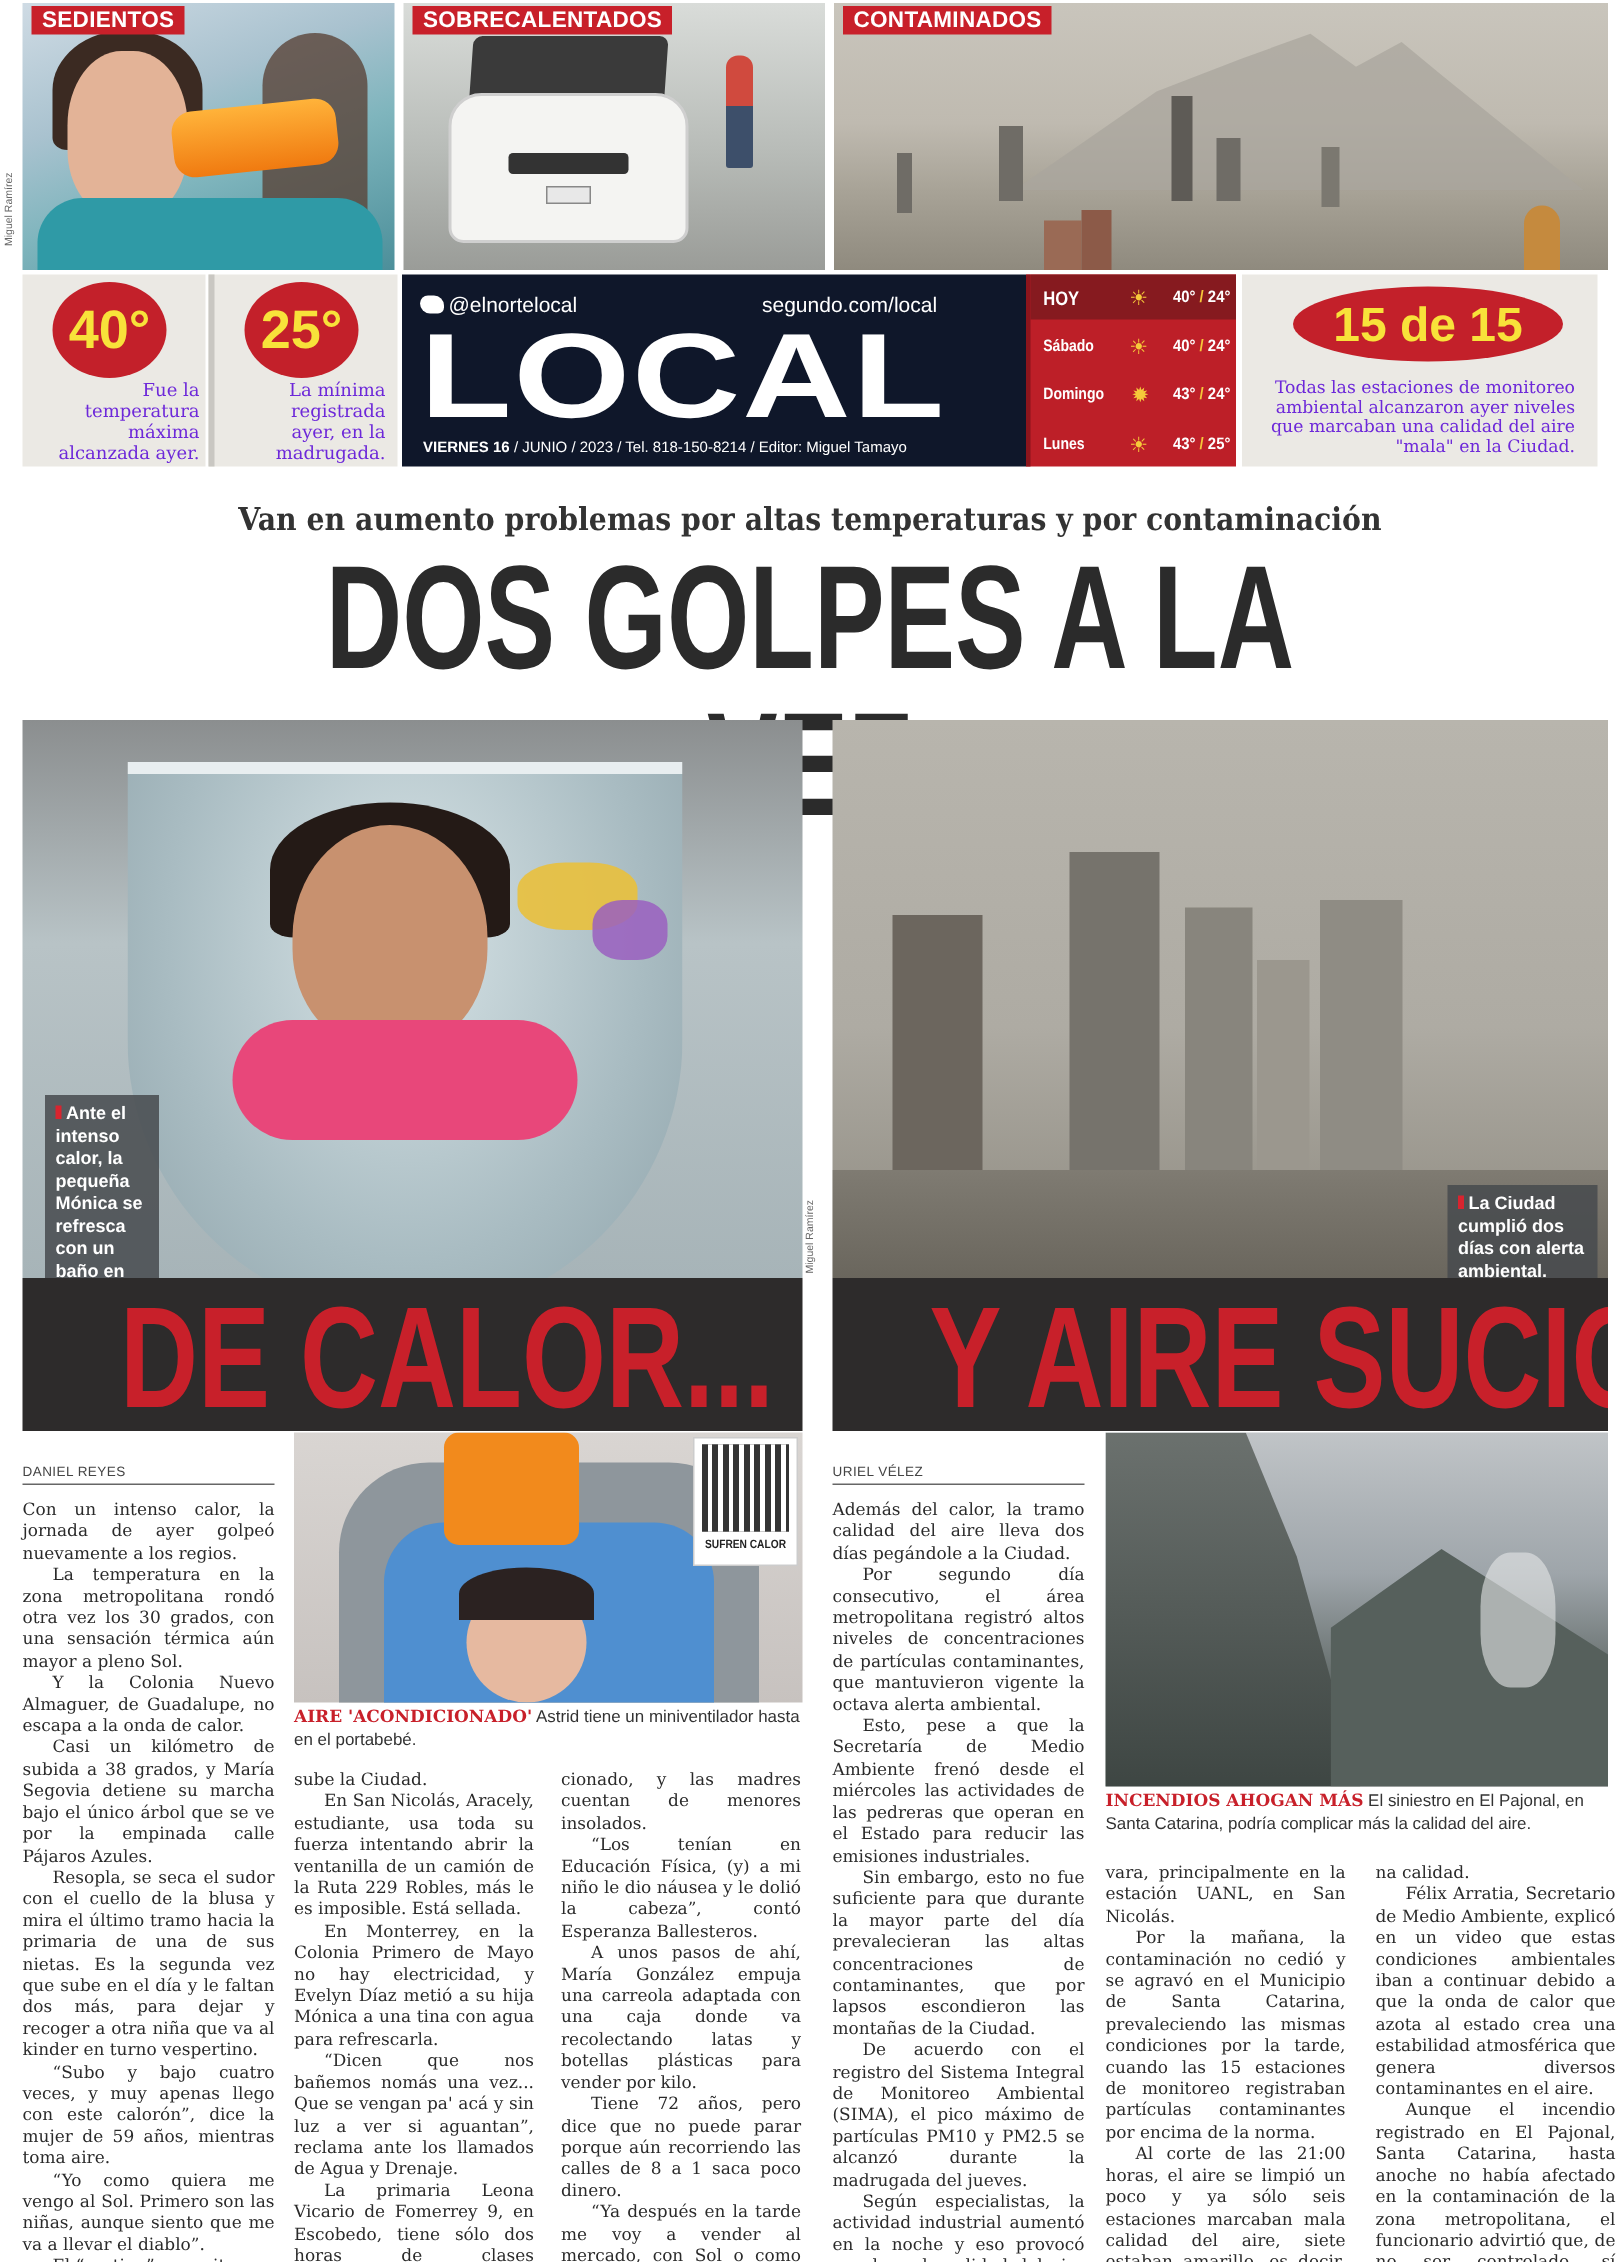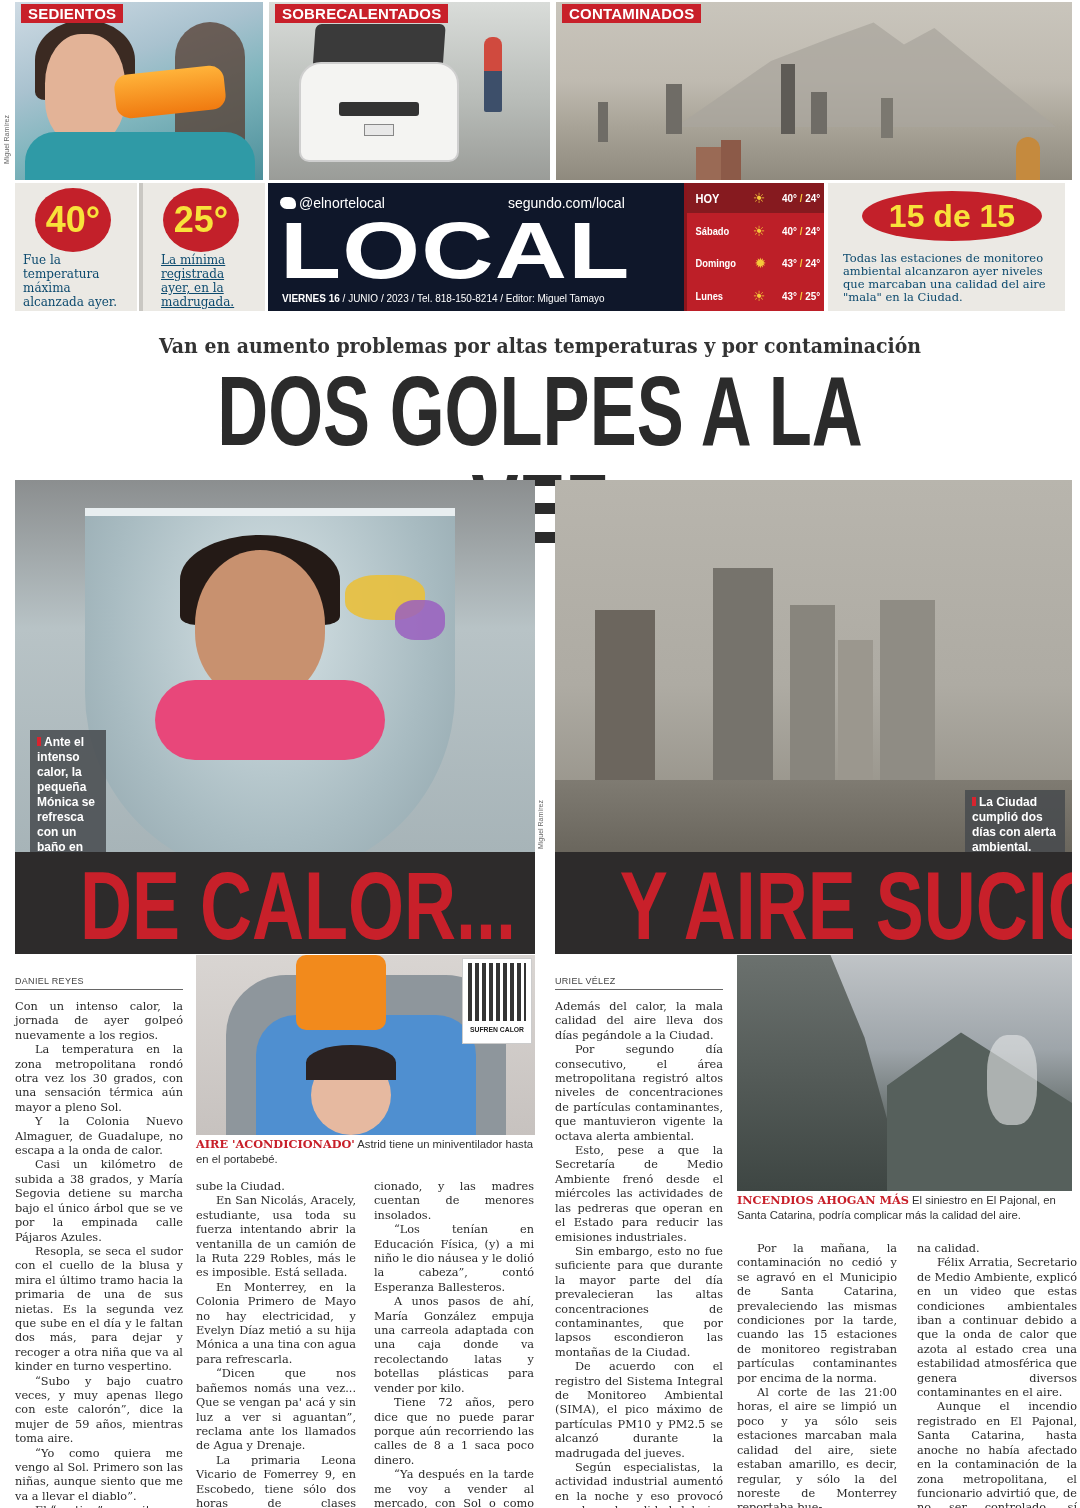--- a/index.html
+++ b/index.html
@@ -38,21 +38,21 @@
   .ph-city .mtn { position:absolute; left:120px; top:15px; width:380px; height:110px; background:#aaa69d; clip-path: polygon(0 100%,25% 40%,40% 20%,52% 5%,60% 25%,68% 10%,75% 30%,100% 100%); opacity:.75; }
   .bld { position:absolute; background:#6f6c66; }
 
   
   .info-box { position:absolute; background:#ebe9e4; }
   .circle {
     position:absolute; border-radius:50%; background:#c3202a;
     color:#f8e23a; font-family:"Liberation Sans",sans-serif; font-weight:bold;
     display:flex; align-items:center; justify-content:center;
   }
-  .info-text { position:absolute; text-align:left; font-size:12px; line-height:14px; color:#0c4a6e; }
+  .info-text { position:absolute; text-align:right; font-size:12px; line-height:14px; color:#6d28d9; }
 
   .local-box { position:absolute; left:268px; top:183px; width:416px; height:128px; background:#0f172a; }
   .hdr-small { position:absolute; color:#fff; font-family:"Liberation Sans",sans-serif; font-size:14px; }
   .local-word { position:absolute; left:12px; top:28px; font-family:"Liberation Sans",sans-serif; font-weight:bold; color:#fff; font-size:80px; letter-spacing:1px; line-height:1; transform:scaleX(1.25); transform-origin:left; }
   .dateline { position:absolute; left:14px; top:110px; color:#fff; font-family:"Liberation Sans",sans-serif; font-size:10px; white-space:nowrap; }
   .dateline b { font-weight:900; }
 
   .weather-box { position:absolute; left:684px; top:183px; width:140px; height:128px; background:#bd1f28; border-left:3px solid #8c151c; }
   .w-row { position:absolute; left:0; width:137px; height:30px; display:flex; align-items:center; font-family:"Liberation Sans",sans-serif; color:#fff;gap:12px; }
   .w-row.today { background:#861a1f; }
@@ -135,21 +135,21 @@
   <div class="bld" style="left:460px;top:135px;width:24px;height:43px;background:#c58a3e;border-radius:12px 12px 0 0;"></div>
   <div class="photo-label">CONTAMINADOS</div>
 </div>
 
 <div class="info-box" style="left:15px;top:183px;width:122px;height:128px;">
   <div class="circle" style="left:20px;top:5px;width:76px;height:64px;font-size:36px;">40°</div>
   <div class="info-text" style="left:8px;top:70px;width:110px;">Fue la temperatura máxima alcanzada ayer.</div>
 </div>
 <div class="info-box" style="left:139px;top:183px;width:126px;height:128px;border-left:4px solid #c9c7c2;">
   <div class="circle" style="left:20px;top:5px;width:76px;height:64px;font-size:36px;">25°</div>
-  <div class="info-text" style="left:18px;top:70px;width:84px;text-decoration:underline;">La mínima registrada ayer, en la madrugada.</div>
+  <div class="info-text" style="left:30px;top:70px;width:84px;">La mínima registrada ayer, en la madrugada.</div>
 </div>
 
 <div class="local-box">
   <div class="hdr-small" style="left:12px;top:12px;">
     <span style="display:inline-block;width:16px;height:12px;background:#fff;border-radius:8px 10px 6px 10px;vertical-align:-1px;margin-right:3px;"></span><span>@elnortelocal</span>
   </div>
   <div class="hdr-small" style="left:240px;top:12px;">segundo.com/local</div>
   <div class="local-word">LOCAL</div>
   <div class="dateline"><b>VIERNES 16</b><span> / JUNIO / 2023 / Tel. 818-150-8214 / Editor: Miguel Tamayo</span></div>
 </div>
@@ -255,38 +255,39 @@
   <p class="first">cionado, y las madres cuentan de menores insolados.</p>
   <p>“Los tenían en Educación Física, (y) a mi niño le dio náusea y le dolió la cabeza”, contó Esperanza Ballesteros.</p>
   <p>A unos pasos de ahí, María González empuja una carreola adaptada con una caja donde va recolectando latas y botellas plásticas para vender por kilo.</p>
   <p>Tiene 72 años, pero dice que no puede parar porque aún recorriendo las calles de 8 a 1 saca poco dinero.</p>
   <p>“Ya después en la tarde me voy a vender al mercado, con Sol o como esté, ¿qué se le hace?, son cosas que Dios manda o permite”, dice resignada.</p>
 </div>
 
 <div class="byline" style="left:555px;top:976px;width:168px;">URIEL VÉLEZ</div>
 
 <div class="col" style="left:555px;top:1000px;width:168px;">
-  <p class="first">Además del calor, la mala calidad del aire lleva dos días pegándole a la Ciudad.</p>
+  <p class="first">Además del calor, la tramo calidad del aire lleva dos días pegándole a la Ciudad.</p>
   <p>Por segundo día consecutivo, el área metropolitana registró altos niveles de concentraciones de partículas contaminantes, que mantuvieron vigente la octava alerta ambiental.</p>
   <p>Esto, pese a que la Secretaría de Medio Ambiente frenó desde el miércoles las actividades de las pedreras que operan en el Estado para reducir las emisiones industriales.</p>
   <p>Sin embargo, esto no fue suficiente para que durante la mayor parte del día prevalecieran las altas concentraciones de contaminantes, que por lapsos escondieron las montañas de la Ciudad.</p>
   <p>De acuerdo con el registro del Sistema Integral de Monitoreo Ambiental (SIMA), el pico máximo de partículas PM10 y PM2.5 se alcanzó durante la madrugada del jueves.</p>
   <p>Según especialistas, la actividad industrial aumentó en la noche y eso provocó que la mala calidad del aire se agra-</p>
 </div>
 
 <div class="photo ph-mtn" style="left:737px;top:955px;width:335px;height:236px;">
   <div style="position:absolute;left:0;top:0;width:170px;height:236px;background:linear-gradient(180deg,#6b716e,#3e4643);clip-path:polygon(0 0,55% 0,75% 35%,100% 100%,0 100%);"></div>
   <div style="position:absolute;left:150px;top:60px;width:185px;height:176px;background:#56605c;clip-path:polygon(0 40%,40% 10%,70% 30%,100% 50%,100% 100%,0 100%);"></div>
   <div style="position:absolute;left:250px;top:80px;width:50px;height:90px;background:#e6e8e8;opacity:.6;border-radius:40%;"></div>
 </div>
 <div class="photo-cap" style="left:737px;top:1193px;width:340px;">
   <b>INCENDIOS AHOGAN MÁS</b><span> El siniestro en El Pajonal, en Santa Catarina, podría complicar más la calidad del aire.</span>
 </div>
 
 <div class="col" style="left:737px;top:1242px;width:160px;">
+  <p class="first">vara, principalmente en la estación UANL, en San Nicolás.</p>
   <p>Por la mañana, la contaminación no cedió y se agravó en el Municipio de Santa Catarina, prevaleciendo las mismas condiciones por la tarde, cuando las 15 estaciones de monitoreo registraban partículas contaminantes por encima de la norma.</p>
   <p>Al corte de las 21:00 horas, el aire se limpió un poco y ya sólo seis estaciones marcaban mala calidad del aire, siete estaban amarillo, es decir, regular, y sólo la del noreste de Monterrey reportaba bue-</p>
 </div>
 <div class="col" style="left:917px;top:1242px;width:160px;">
   <p class="first">na calidad.</p>
   <p>Félix Arratia, Secretario de Medio Ambiente, explicó en un video que estas condiciones ambientales iban a continuar debido a que la onda de calor que azota al estado crea una estabilidad atmosférica que genera diversos contaminantes en el aire.</p>
   <p>Aunque el incendio registrado en El Pajonal, Santa Catarina, hasta anoche no había afectado en la contaminación de la zona metropolitana, el funcionario advirtió que, de no ser controlado, sí pudiera afectar.</p>
 </div>
 
 </body></html>

